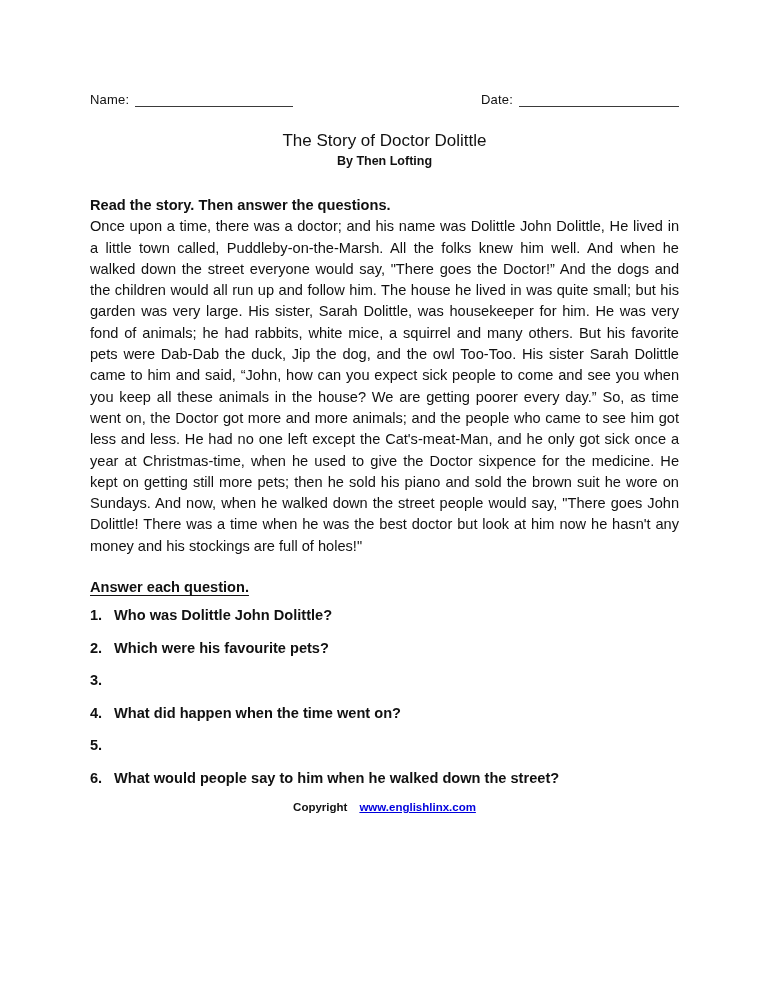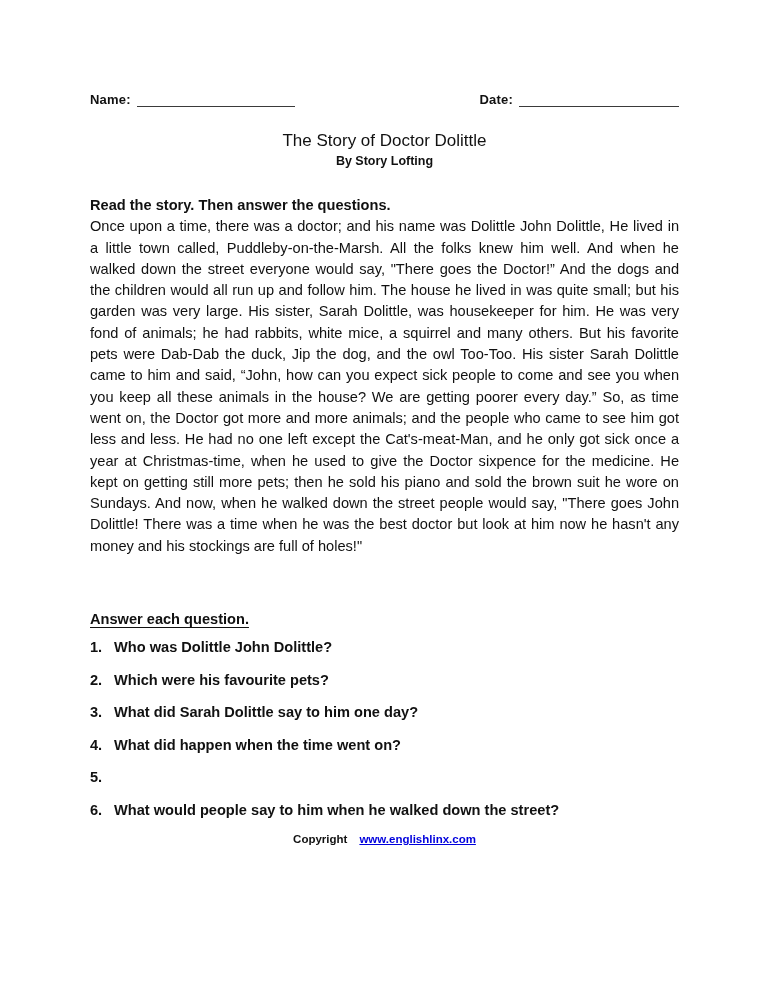--- a/index.html
+++ b/index.html
@@ -25,21 +25,21 @@
   
   .header-row {
     margin-top: 92px;
     display: flex;
     justify-content: space-between;
     align-items: flex-end;
     font-weight: bold;
     font-size: 13px;
   }
   .field { display: flex; align-items: flex-end; }
-  .field-label { font-weight: bold; letter-spacing: 0.2px; }
+  .field-label { font-weight: normal; letter-spacing: 0.2px; }
   .blank-line {
     display: inline-block;
     border-bottom: 1.6px solid #3a3a3a;
     height: 14px;
     margin-left: 6px;
   }
   .blank-name { width: 158px; }
   .blank-date { width: 160px; }
 
   .main-title {
@@ -68,21 +68,21 @@
     line-height: 21.3px;
   }
   .story {
     font-weight: normal;
     font-size: 14.6px;
     line-height: 21.3px;
     text-align: justify;
     text-justify: inter-word;
   }
   .answer-heading {
-    margin-top: 54px;
+    margin-top: 22px;
     font-weight: bold;
     font-size: 14.6px;
     text-decoration: underline;
     text-underline-offset: 3px;
   }
   .questions {
     margin-top: 10px;
     list-style: none;
   }
   .question-row {
@@ -121,40 +121,39 @@
         <span class="blank-line blank-name"></span>
       </div>
       <div class="field">
         <span class="field-label">Date:</span>
         <span class="blank-line blank-date"></span>
       </div>
     </div>
 
 
     <div class="story-title">The Story of Doctor Dolittle</div>
-    <div class="byline">By Story Lofting</div>
+    <div class="byline">By Then Lofting</div>
 
     <div class="instructions">Read the story. Then answer the questions.</div>
 
     <div class="story">Once upon a time, there was a doctor; and his name was Dolittle John Dolittle, He lived in a little town called, Puddleby-on-the-Marsh. All the folks knew him well. And when he walked down the street everyone would say, "There goes the Doctor!” And the dogs and the children would all run up and follow him. The house he lived in was quite small; but his garden was very large. His sister, Sarah Dolittle, was housekeeper for him. He was very fond of animals; he had rabbits, white mice, a squirrel and many others. But his favorite pets were Dab-Dab the duck, Jip the dog, and the owl Too-Too. His sister Sarah Dolittle came to him and said, “John, how can you expect sick people to come and see you when you keep all these animals in the house? We are getting poorer every day.” So, as time went on, the Doctor got more and more animals; and the people who came to see him got less and less. He had no one left except the Cat's-meat-Man, and he only got sick once a year at Christmas-time, when he used to give the Doctor sixpence for the medicine. He kept on getting still more pets; then he sold his piano and sold the brown suit he wore on Sundays. And now, when he walked down the street people would say, "There goes John Dolittle! There was a time when he was the best doctor but look at him now he hasn't any money and his stockings are full of holes!"</div>
 
     <div class="answer-heading">Answer each question.</div>
 
     <div class="questions">
       <div class="question-row">
         <span class="q-num">1.</span>
         <span class="q-text">Who was Dolittle John Dolittle?</span>
       </div>
       <div class="question-row">
         <span class="q-num">2.</span>
         <span class="q-text">Which were his favourite pets?</span>
       </div>
       <div class="question-row">
         <span class="q-num">3.</span>
-        <span class="q-text">What did Sarah Dolittle say to him one day?</span>
       </div>
       <div class="question-row">
         <span class="q-num">4.</span>
         <span class="q-text">What did happen when the time went on?</span>
       </div>
       <div class="question-row">
         <span class="q-num">5.</span>
       </div>
       <div class="question-row">
         <span class="q-num">6.</span>

